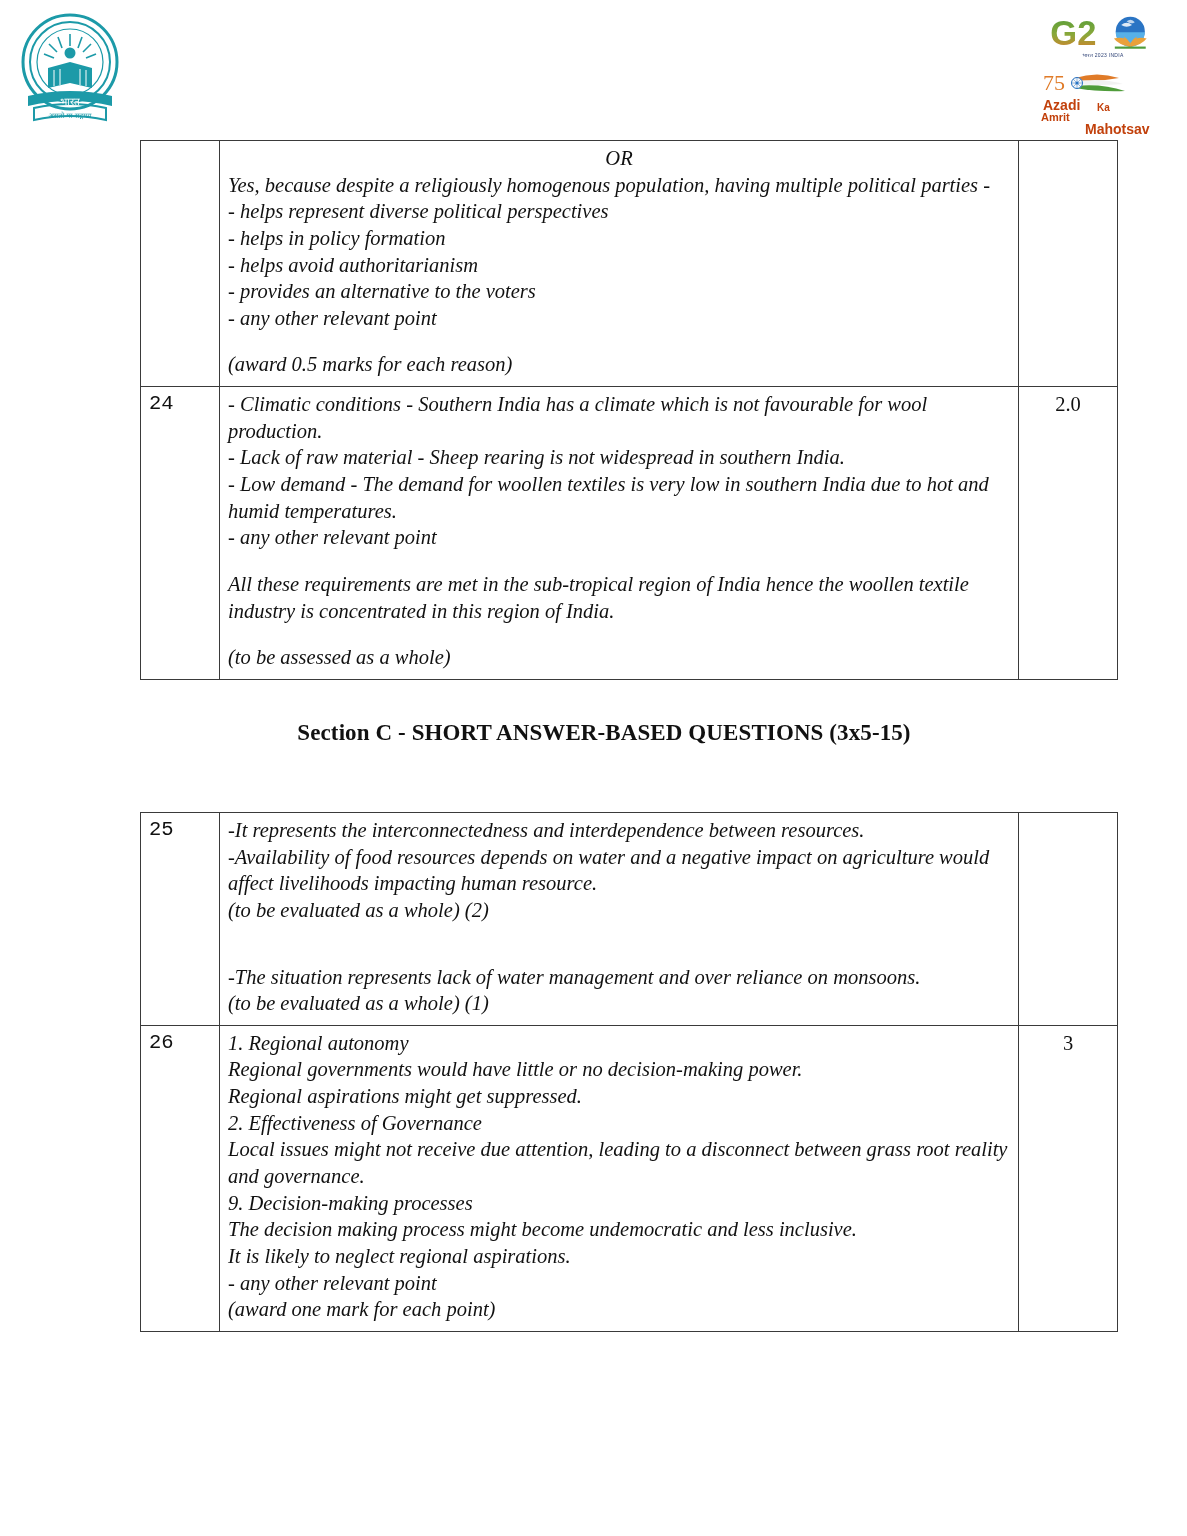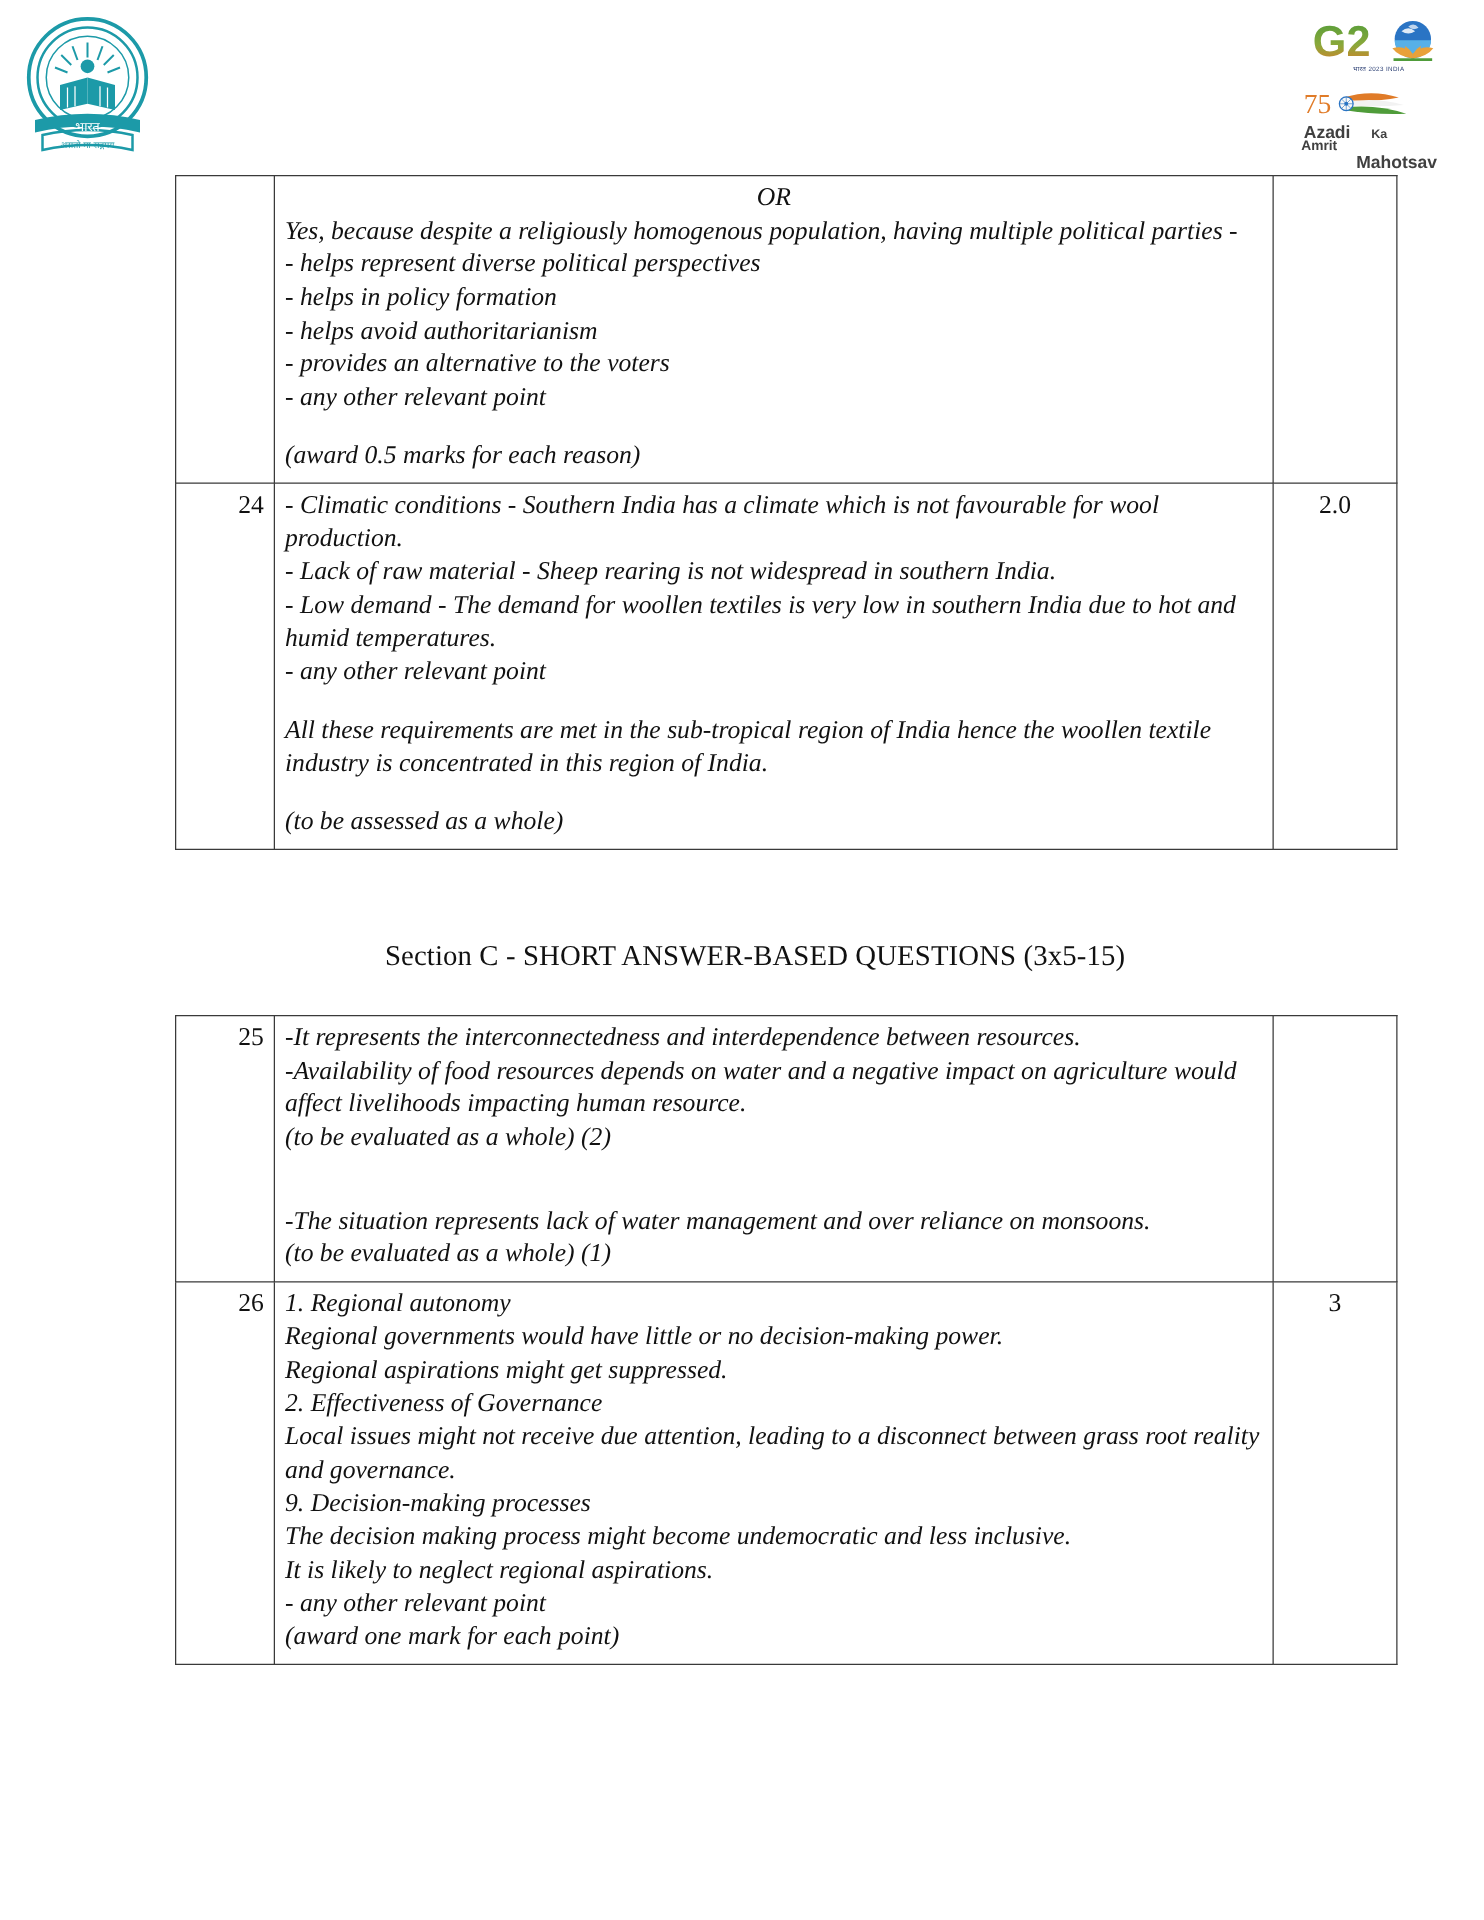--- a/index.html
+++ b/index.html
@@ -56,21 +56,21 @@
     top: 68px;
     width: 128px;
     text-align: center;
   }
   .azadi-mark {
     position: relative;
     height: 30px;
   }
   .azadi-text {
     font-family: "Liberation Sans", sans-serif;
-    color: #404040;
+    color: #c2410c;
     line-height: 1;
     position: relative;
     height: 26px;
   }
   .azadi-word {
     position: absolute;
     font-weight: 600;
   }
   .w-azadi { left: 2px;  top: 0px;  font-size: 14px; }
   .w-ka    { left: 56px; top: 5px;  font-size: 10px; }
@@ -83,39 +83,39 @@
     border-collapse: collapse;
     table-layout: fixed;
   }
   .sheet-table td {
     border: 1.5px solid #3a3a3a;
     vertical-align: top;
     padding: 4px 8px 8px 8px;
     font-size: 20.5px;
     line-height: 1.30;
   }
-  .col-num   { width: 62px;  text-align: right; padding-top: 7px; }
+  .col-num   { width: 62px;  text-align: left; padding-top: 7px; font-family: Liberation Mono, monospace; }
   .col-body  { width: 782px; font-style: italic; }
   .col-marks { width: 82px;  text-align: center; padding-top: 7px; }
 
   #table-top  { left: 140px; top: 140px;  width: 928px; }
   #table-c    { left: 140px; top: 812px;  width: 928px; padding-left: 24px; }
 
   .centered-line { text-align: center; }
   .blank-line { display: block; height: 20px; }
 
   
   .section-heading {
     position: absolute;
     left: 140px;
-    top: 752px;
+    top: 720px;
     width: 928px;
     text-align: center;
     font-size: 23px;
-    font-weight: normal;
+    font-weight: bold;
     letter-spacing: .1px;
   }
 
   .ln { display: block; }
 </style>
 </head>
 <body>
 
 <div class="header">
 

